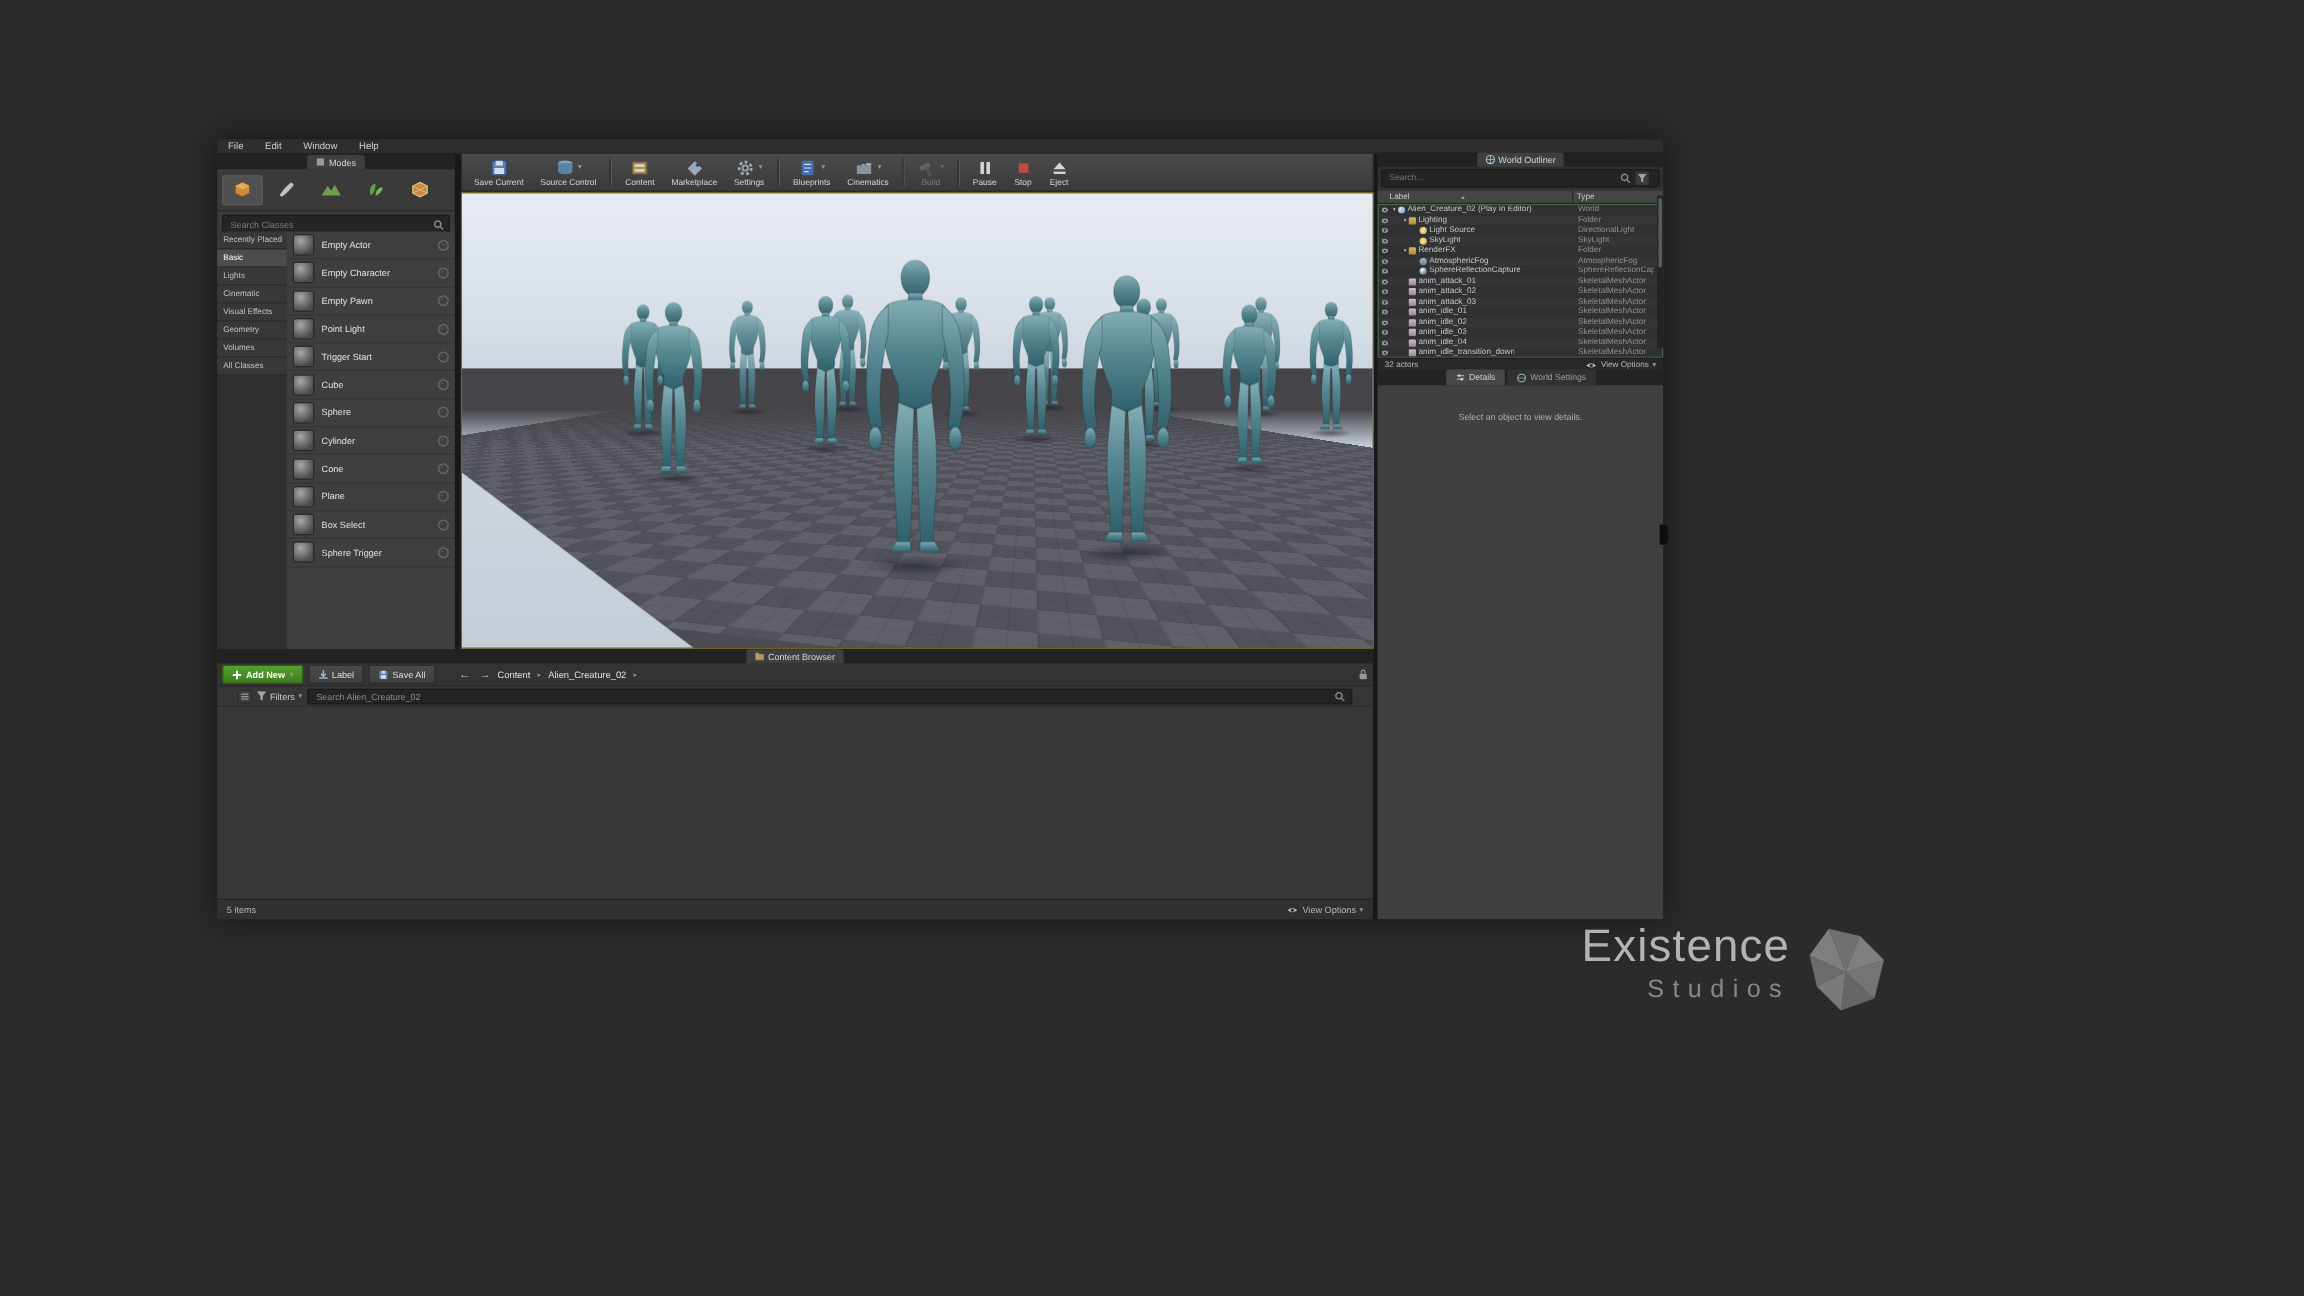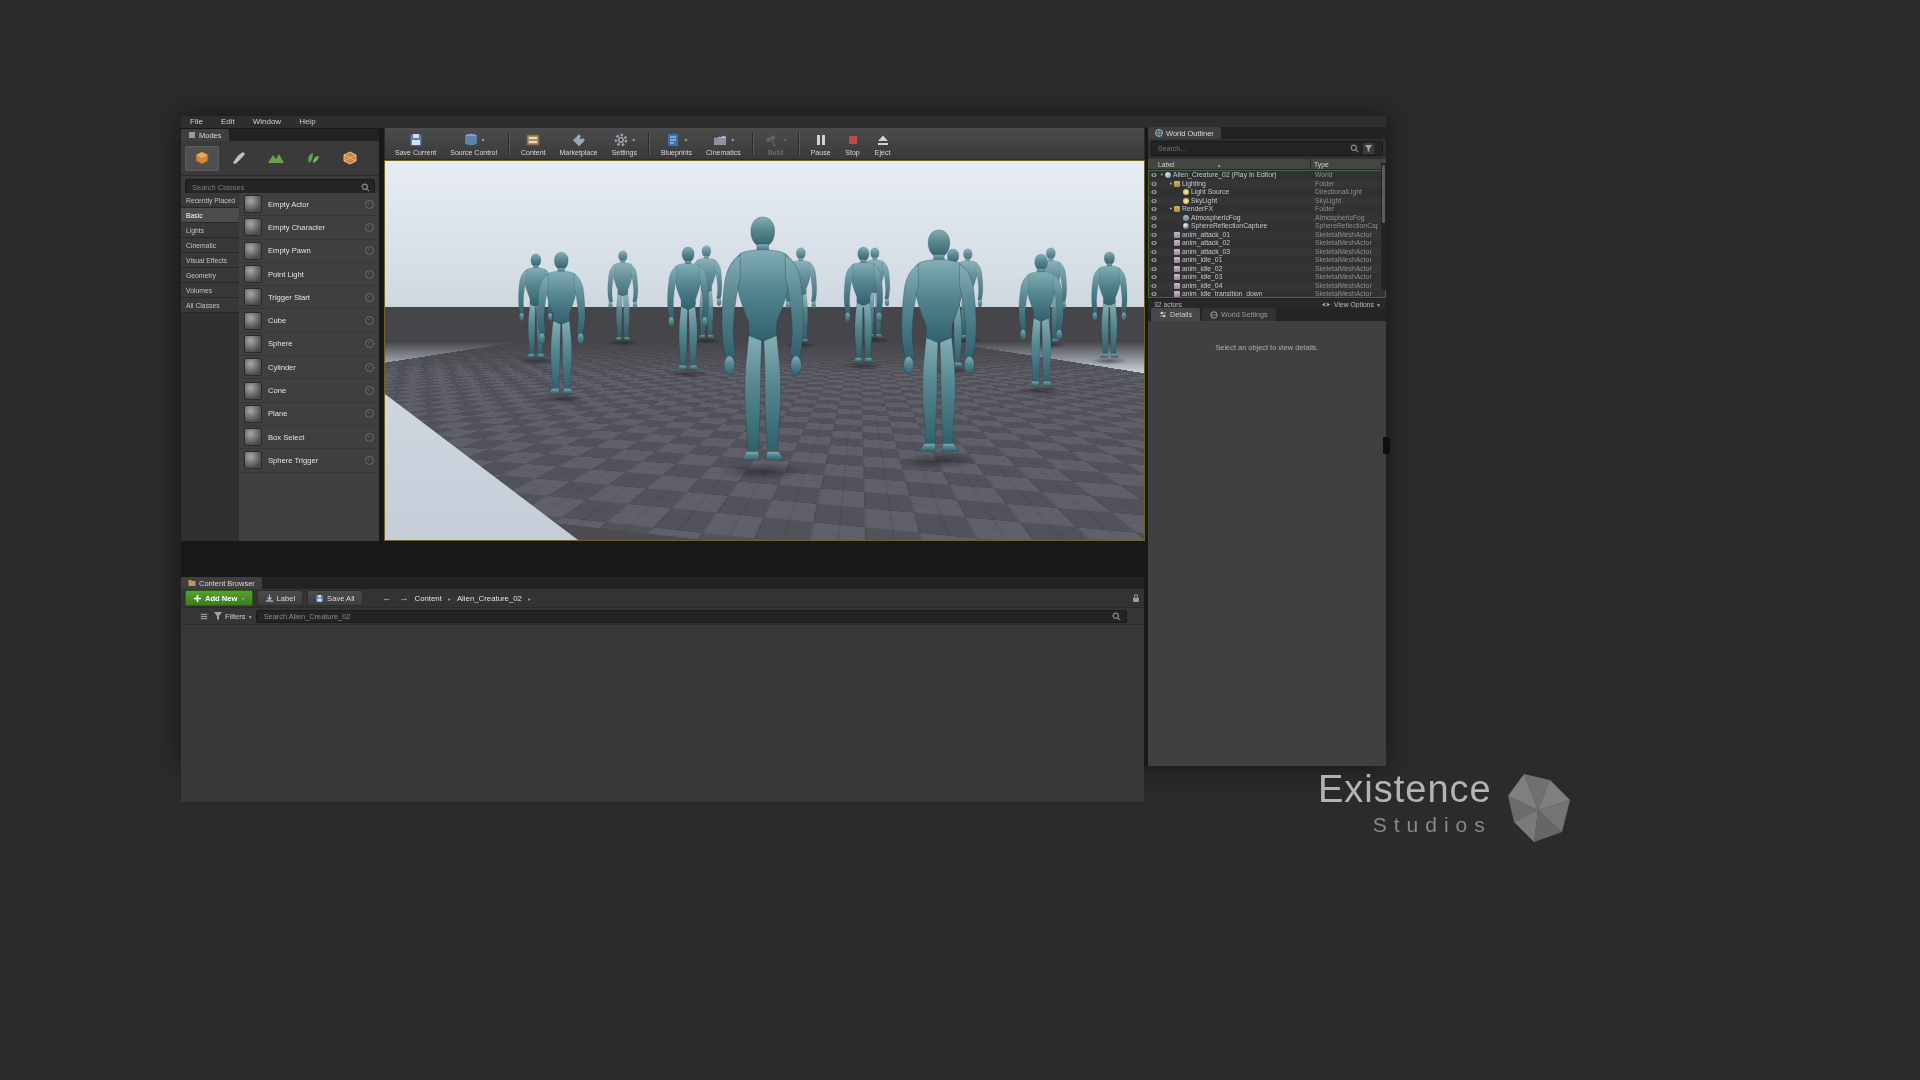--- a/index.html
+++ b/index.html
@@ -3,21 +3,21 @@
 <meta charset="utf-8">
 <style>
   html,body{margin:0;padding:0;background:#2b2b2b;font-family:"Liberation Sans","DejaVu Sans",sans-serif;}
   .stage{position:relative;width:1920px;height:856px;overflow:hidden;background:#2b2b2b;}
   .window{position:absolute;left:181px;top:116px;width:1205px;height:650px;background:#181818;box-shadow:0 0 26px rgba(0,0,0,.5);}
   
   .menubar{position:absolute;left:181px;top:116px;width:1205px;height:12px;background:#2e2e2e;display:flex;align-items:center;}
   .menu-item{font-size:8px;color:#cfcfcf;padding:0 9px;line-height:12px;}
   
   .modes{position:absolute;left:181px;top:129px;width:198px;height:412px;background:#3a3a3a;}
-  .tabstrip{height:12px;background:#222;display:flex;align-items:flex-end;}
+  .tabstrip{height:12px;background:#222;display:flex;align-items:flex-end;justify-content:center;}
   .ptab{display:flex;align-items:center;gap:3px;height:12px;padding:0 7px;background:#3f3f3f;border-radius:2px 2px 0 0;font-size:7.5px;color:#d6d6d6;white-space:nowrap;}
   .mode-icons{height:30px;display:flex;align-items:center;gap:3px;padding:2px 4px;border-bottom:1px solid #2a2a2a;}
   .mode-btn{width:34px;height:25px;display:flex;align-items:center;justify-content:center;border-radius:2px;}
   .mode-btn.active{background:#4f4f4f;box-shadow:inset 0 0 0 1px #5c5c5c;}
   .searchbox{margin:3px 4px;height:14px;background:#252525;border:1px solid #1b1b1b;border-radius:2px;display:flex;align-items:center;padding:0 4px;gap:3px;}
   .searchbox input{flex:1;border:none;outline:none;background:transparent;font-size:7.5px;color:#c9c9c9;font-family:inherit;}
   .searchbox input::placeholder{color:#7d7d7d;}
   .modes-body{position:absolute;top:64px;left:0;right:0;bottom:0;display:flex;}
   .modes-cats{width:58px;background:#303030;}
   .cat{height:14px;display:flex;align-items:center;padding-left:5px;font-size:6.8px;color:#c2c2c2;border-bottom:1px solid #282828;background:#383838;white-space:nowrap;overflow:hidden;}
@@ -85,21 +85,21 @@
   .ol-footer .spacer,.cb-footer .spacer{flex:1;}
   .viewopts{display:flex;align-items:center;gap:3px;}
   .viewopts::after{content:'▾';font-size:6px;color:#999;}
   
   .details{position:absolute;left:1148px;top:308px;width:238px;height:458px;background:#404040;}
   .details .tabstrip{background:#242424;height:13px;padding-left:3px;}
   .dtab{display:flex;align-items:center;gap:3px;height:13px;padding:0 8px;font-size:7.2px;color:#cfcfcf;background:#474747;border-radius:2px 2px 0 0;margin-right:2px;}
   .dtab.inactive{background:#323232;color:#9d9d9d;}
   .details-empty{margin-top:22px;text-align:center;font-size:7.4px;color:#aeaeae;}
   
-  .cbrowser{position:absolute;left:181px;top:541px;width:963px;height:225px;background:#383838;margin-top:36px;}
+  .cbrowser{position:absolute;left:181px;top:541px;width:963px;height:225px;background:#383838;}
   .cb-toolbar{height:18px;background:#333;display:flex;align-items:center;padding:0 4px;gap:4px;border-bottom:1px solid #2a2a2a;}
   .cb-btn{display:flex;align-items:center;gap:3px;height:14px;padding:0 7px;font-size:7.6px;color:#ddd;background:linear-gradient(#4a4a4a,#3e3e3e);border:1px solid #2d2d2d;border-radius:2px;white-space:nowrap;}
   .cb-btn.green{background:linear-gradient(#55a12d,#3b7d1c);border-color:#2c5e14;color:#fff;font-weight:bold;}
   .cb-nav{width:13px;height:13px;display:flex;align-items:center;justify-content:center;font-size:9px;color:#b9cdb9;}
   .crumb{font-size:7.8px;color:#e0e0e0;white-space:nowrap;}
   .crumb-sep{font-size:6px;color:#8a8a8a;margin:0 2px;}
   .cb-filterrow{height:16px;display:flex;align-items:center;gap:4px;padding:0 17px;border-bottom:1px solid #2e2e2e;background:#363636;}
   .srcbtn{width:12px;height:11px;background:#404040;border:1px solid #2a2a2a;border-radius:2px;display:flex;flex-direction:column;justify-content:center;gap:1px;padding:1px 2px;box-sizing:border-box;}
   .srcbtn i{display:block;height:1px;background:#9a9a9a;}
   .filters{display:flex;align-items:center;gap:3px;font-size:7.6px;color:#cfcfcf;}
@@ -691,20 +691,31 @@
         <span>Filters</span>
       </span>
       <div class="cb-search">
         <input type="text" placeholder="Search Alien_Creature_02" style="">
         <svg width="9" height="9">
             <circle cx="3.8" cy="3.8" r="2.6" fill="none" stroke="#8a8a8a" stroke-width="1.2"></circle>
             <line x1="5.8" y1="5.8" x2="8.2" y2="8.2" stroke="#8a8a8a" stroke-width="1.2"></line>
           </svg>
       </div>
     </div>
+    <div class="cb-footer">
+      <span>5 items</span>
+      <span class="spacer"></span>
+      <span class="viewopts">
+        <svg width="10" height="7">
+            <path d="M1,3.5 Q5,0 9,3.5 Q5,7 1,3.5 Z" fill="#b9b9b9"></path>
+            <circle cx="5" cy="3.5" r="1.4" fill="#333"></circle>
+          </svg>
+        <span>View Options</span>
+      </span>
+    </div>
   </div>
 
   <div class="side-grip"></div>
 
   <div class="watermark">
     <div class="wm-text">
       <div class="wm1">Existence</div>
       <div class="wm2">Studios</div>
     </div>
     <svg width="68" height="78" viewBox="0 0 68 78">

